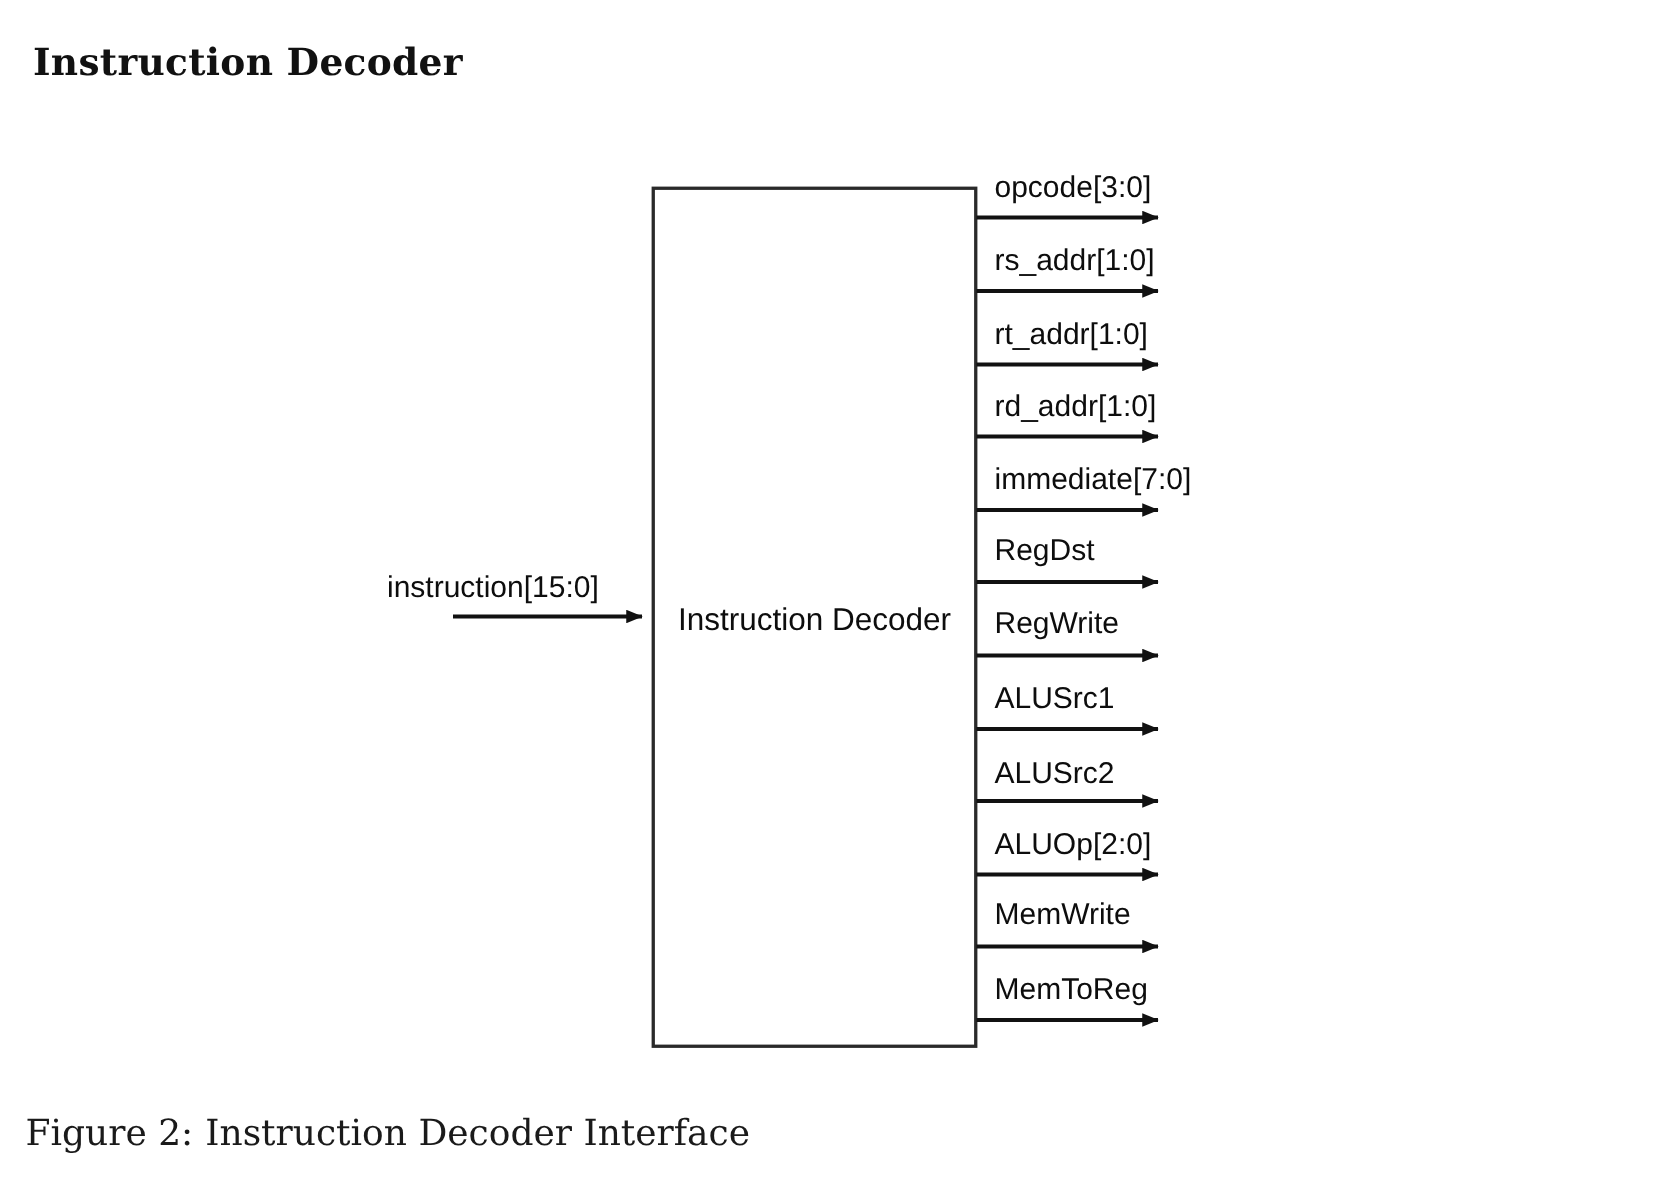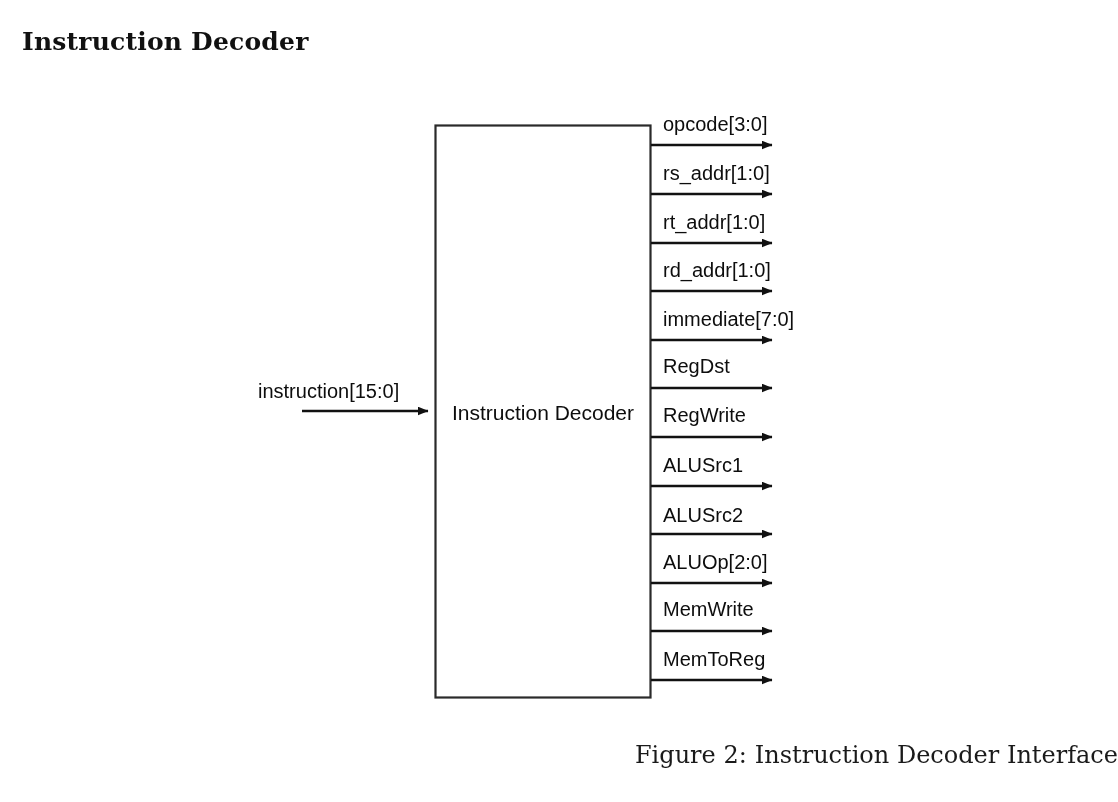--- a/index.html
+++ b/index.html
@@ -29,21 +29,21 @@
     font-size: 25px;
     letter-spacing: 0.2px;
     color: #111111;
     white-space: nowrap;
   }
   .figure-caption {
     position: absolute;
     left: 0;
     right: 0;
     top: 741px;
-    text-align: right;
+    text-align: left;
     font-family: "DejaVu Serif", "Liberation Serif", serif;
     font-weight: normal;
     font-size: 24px;
     color: #1a1a1a;
     white-space: nowrap;
     margin-left: 17px;
   }
   .figure-caption .cap-label { margin-right: 8px; }
   .diagram-svg {
     position: absolute;

